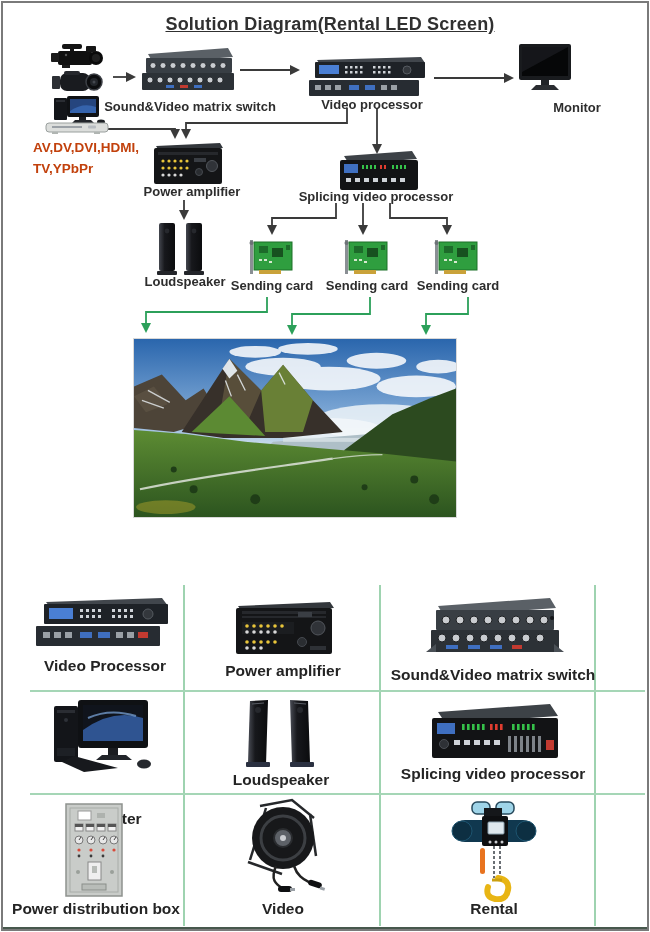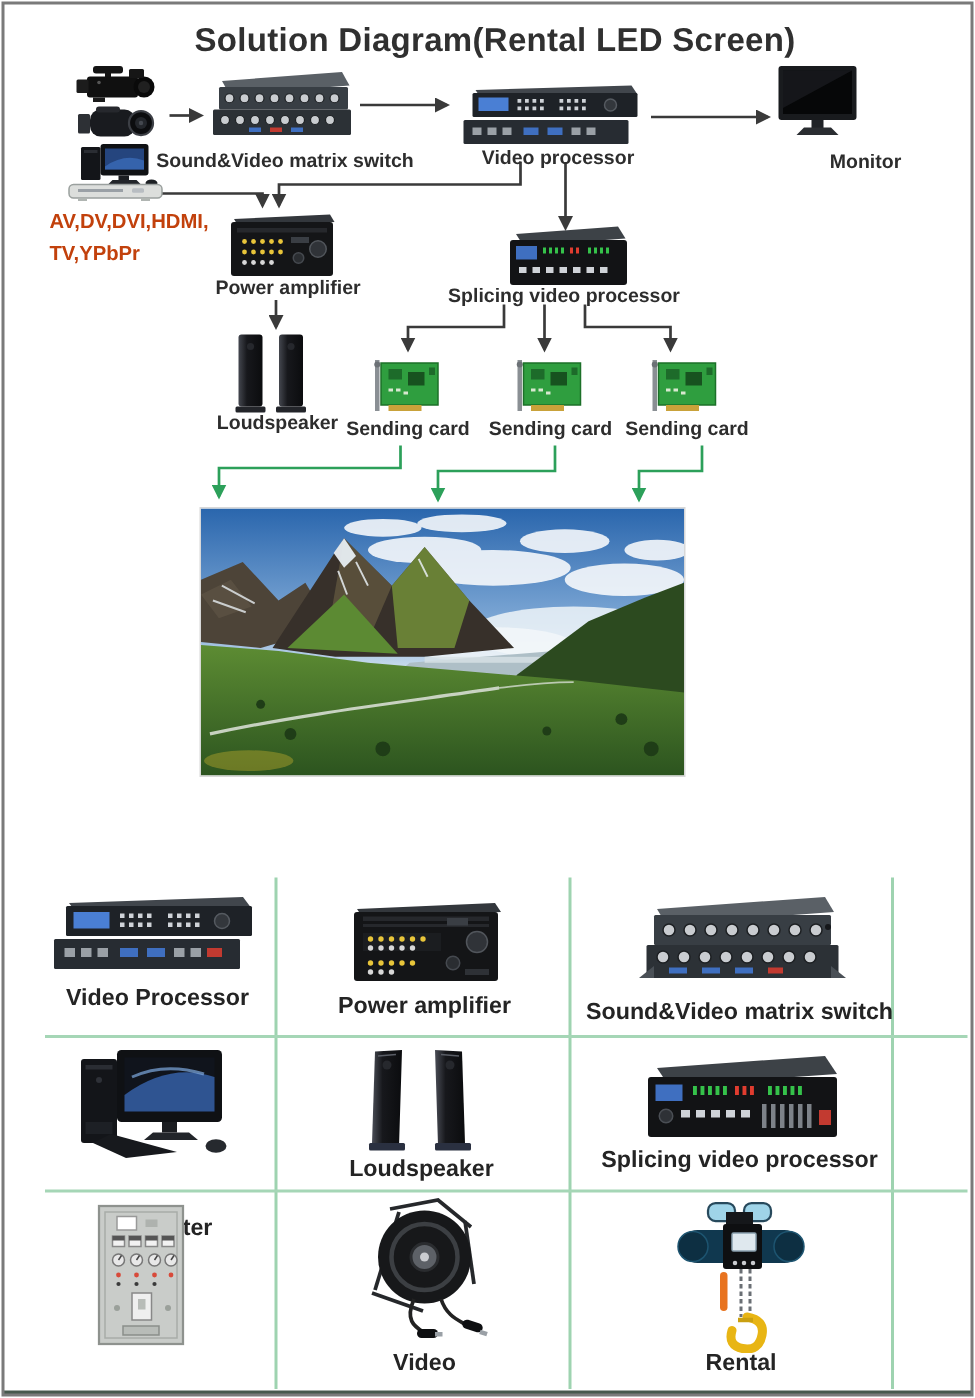--- a/index.html
+++ b/index.html
@@ -3,21 +3,21 @@
 <meta charset="utf-8">
 <style>
   html,body{margin:0;padding:0;background:#fff;}
   .page{
     position:relative;width:650px;height:932px;background:#ffffff;overflow:hidden;
     font-family:"Liberation Sans",sans-serif;color:#2d2d2d;
   }
   .frame{position:absolute;inset:1px;border:2px solid #7a7a7a;pointer-events:none;}
   .main-title{
     position:absolute;left:330px;top:14px;transform:translateX(-50%);
-    font-size:22px;font-weight:600;color:#303030;white-space:nowrap;letter-spacing:.2px;
+    font-size:18px;font-weight:600;color:#303030;white-space:nowrap;letter-spacing:.2px;text-decoration:underline;
   }
   .sec-title{
     position:absolute;left:313px;top:549px;transform:translateX(-50%);
     font-size:21px;font-weight:600;color:#303030;white-space:nowrap;
   }
   .lbl{
     position:absolute;transform:translateX(-50%);
     font-size:13px;font-weight:600;color:#2d2d2d;white-space:nowrap;
   }
   .glbl{
@@ -628,20 +628,21 @@
         </g>
       <rect x="24" y="60" width="13" height="18" fill="#efefef" stroke="#888"></rect>
       <rect x="28" y="64" width="5" height="7" fill="#b8bcb8"></rect>
       <g fill="#9aa09a">
           <circle cx="14" cy="70" r="2"></circle>
           <circle cx="48" cy="70" r="2"></circle>
         </g>
       <rect x="18" y="82" width="24" height="6" fill="#b8bcb8" stroke="#8a8e8a"></rect>
     </svg>
   </div>
+  <div class="glbl" style="left:96px;top:900px;">Power distribution box</div>
 
   <div class="dev" style="left:236px;top:796px;">
     <svg width="96" height="104" viewBox="0 0 96 104">
       <g stroke="#26282b" stroke-width="2.5" fill="none">
         <path d="M24,10 L56,4 L78,22"></path>
         <path d="M14,64 L30,12"></path>
         <path d="M80,60 L74,18"></path>
         <path d="M12,66 L46,78"></path>
       </g>
       <circle cx="47" cy="42" r="31" fill="#17181a"></circle>

